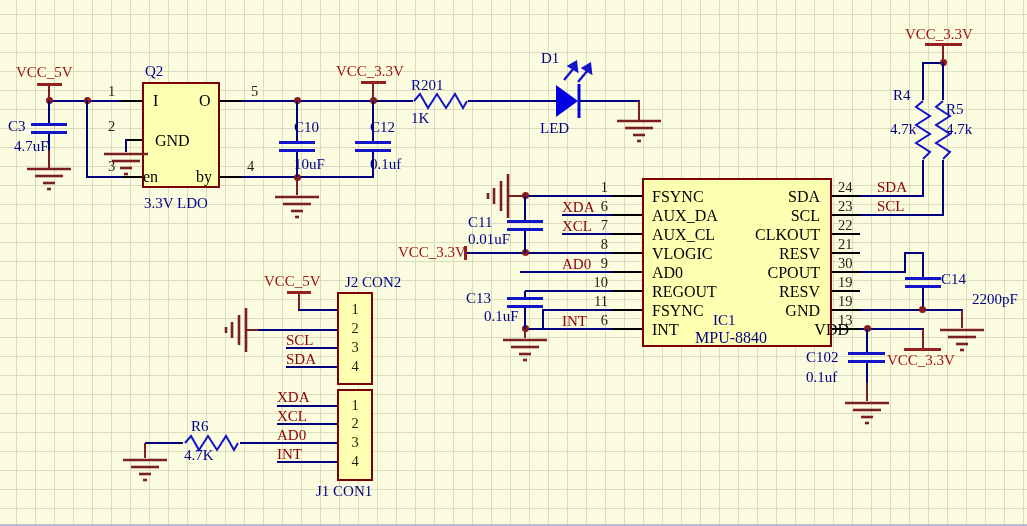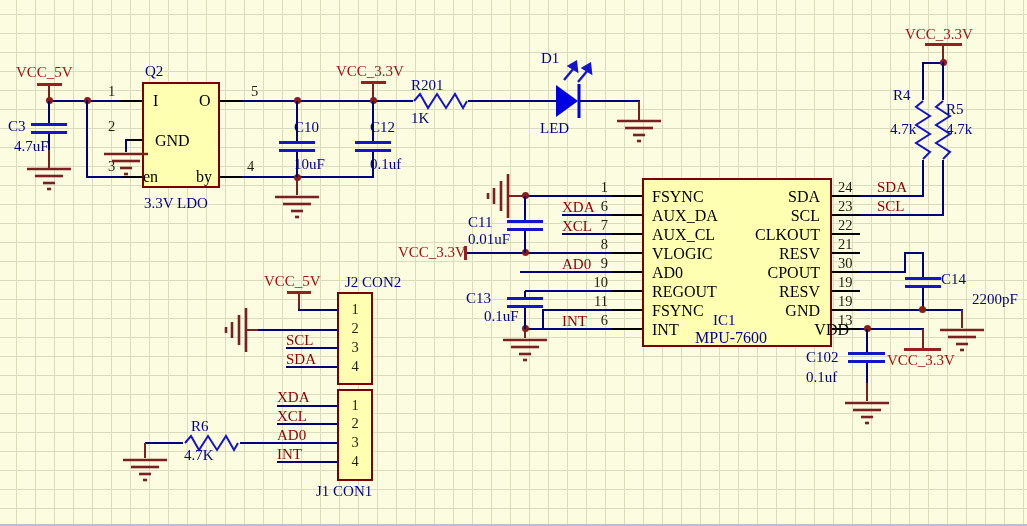--- a/index.html
+++ b/index.html
@@ -191,21 +191,21 @@
   <span class="t blk" style="left:652px;top:322px">INT</span>
   <span class="t blk rt" style="left:700px;top:189px;width:120px">SDA</span>
   <span class="t blk rt" style="left:700px;top:208px;width:120px">SCL</span>
   <span class="t blk rt" style="left:700px;top:227px;width:120px">CLKOUT</span>
   <span class="t blk rt" style="left:700px;top:246px;width:120px">RESV</span>
   <span class="t blk rt" style="left:700px;top:265px;width:120px">CPOUT</span>
   <span class="t blk rt" style="left:700px;top:284px;width:120px">RESV</span>
   <span class="t blk rt" style="left:700px;top:303px;width:120px">GND</span>
   <span class="t blk rt" style="left:729px;top:322px;width:120px">VDD</span>
   <span class="t blue" style="left:713px;top:313px">IC1</span>
-  <span class="t blue" style="left:695px;top:330px;font-size:16px">MPU-7600</span>
+  <span class="t blue" style="left:695px;top:330px;font-size:16px">MPU-8840</span>
 
   <span class="t num rt" style="left:578px;top:180px;width:30px">1</span>
   <span class="t num rt" style="left:578px;top:199px;width:30px">6</span>
   <span class="t num rt" style="left:578px;top:218px;width:30px">7</span>
   <span class="t num rt" style="left:578px;top:237px;width:30px">8</span>
   <span class="t num rt" style="left:578px;top:256px;width:30px">9</span>
   <span class="t num rt" style="left:578px;top:275px;width:30px">10</span>
   <span class="t num rt" style="left:578px;top:294px;width:30px">11</span>
   <span class="t num rt" style="left:578px;top:313px;width:30px">6</span>
 

